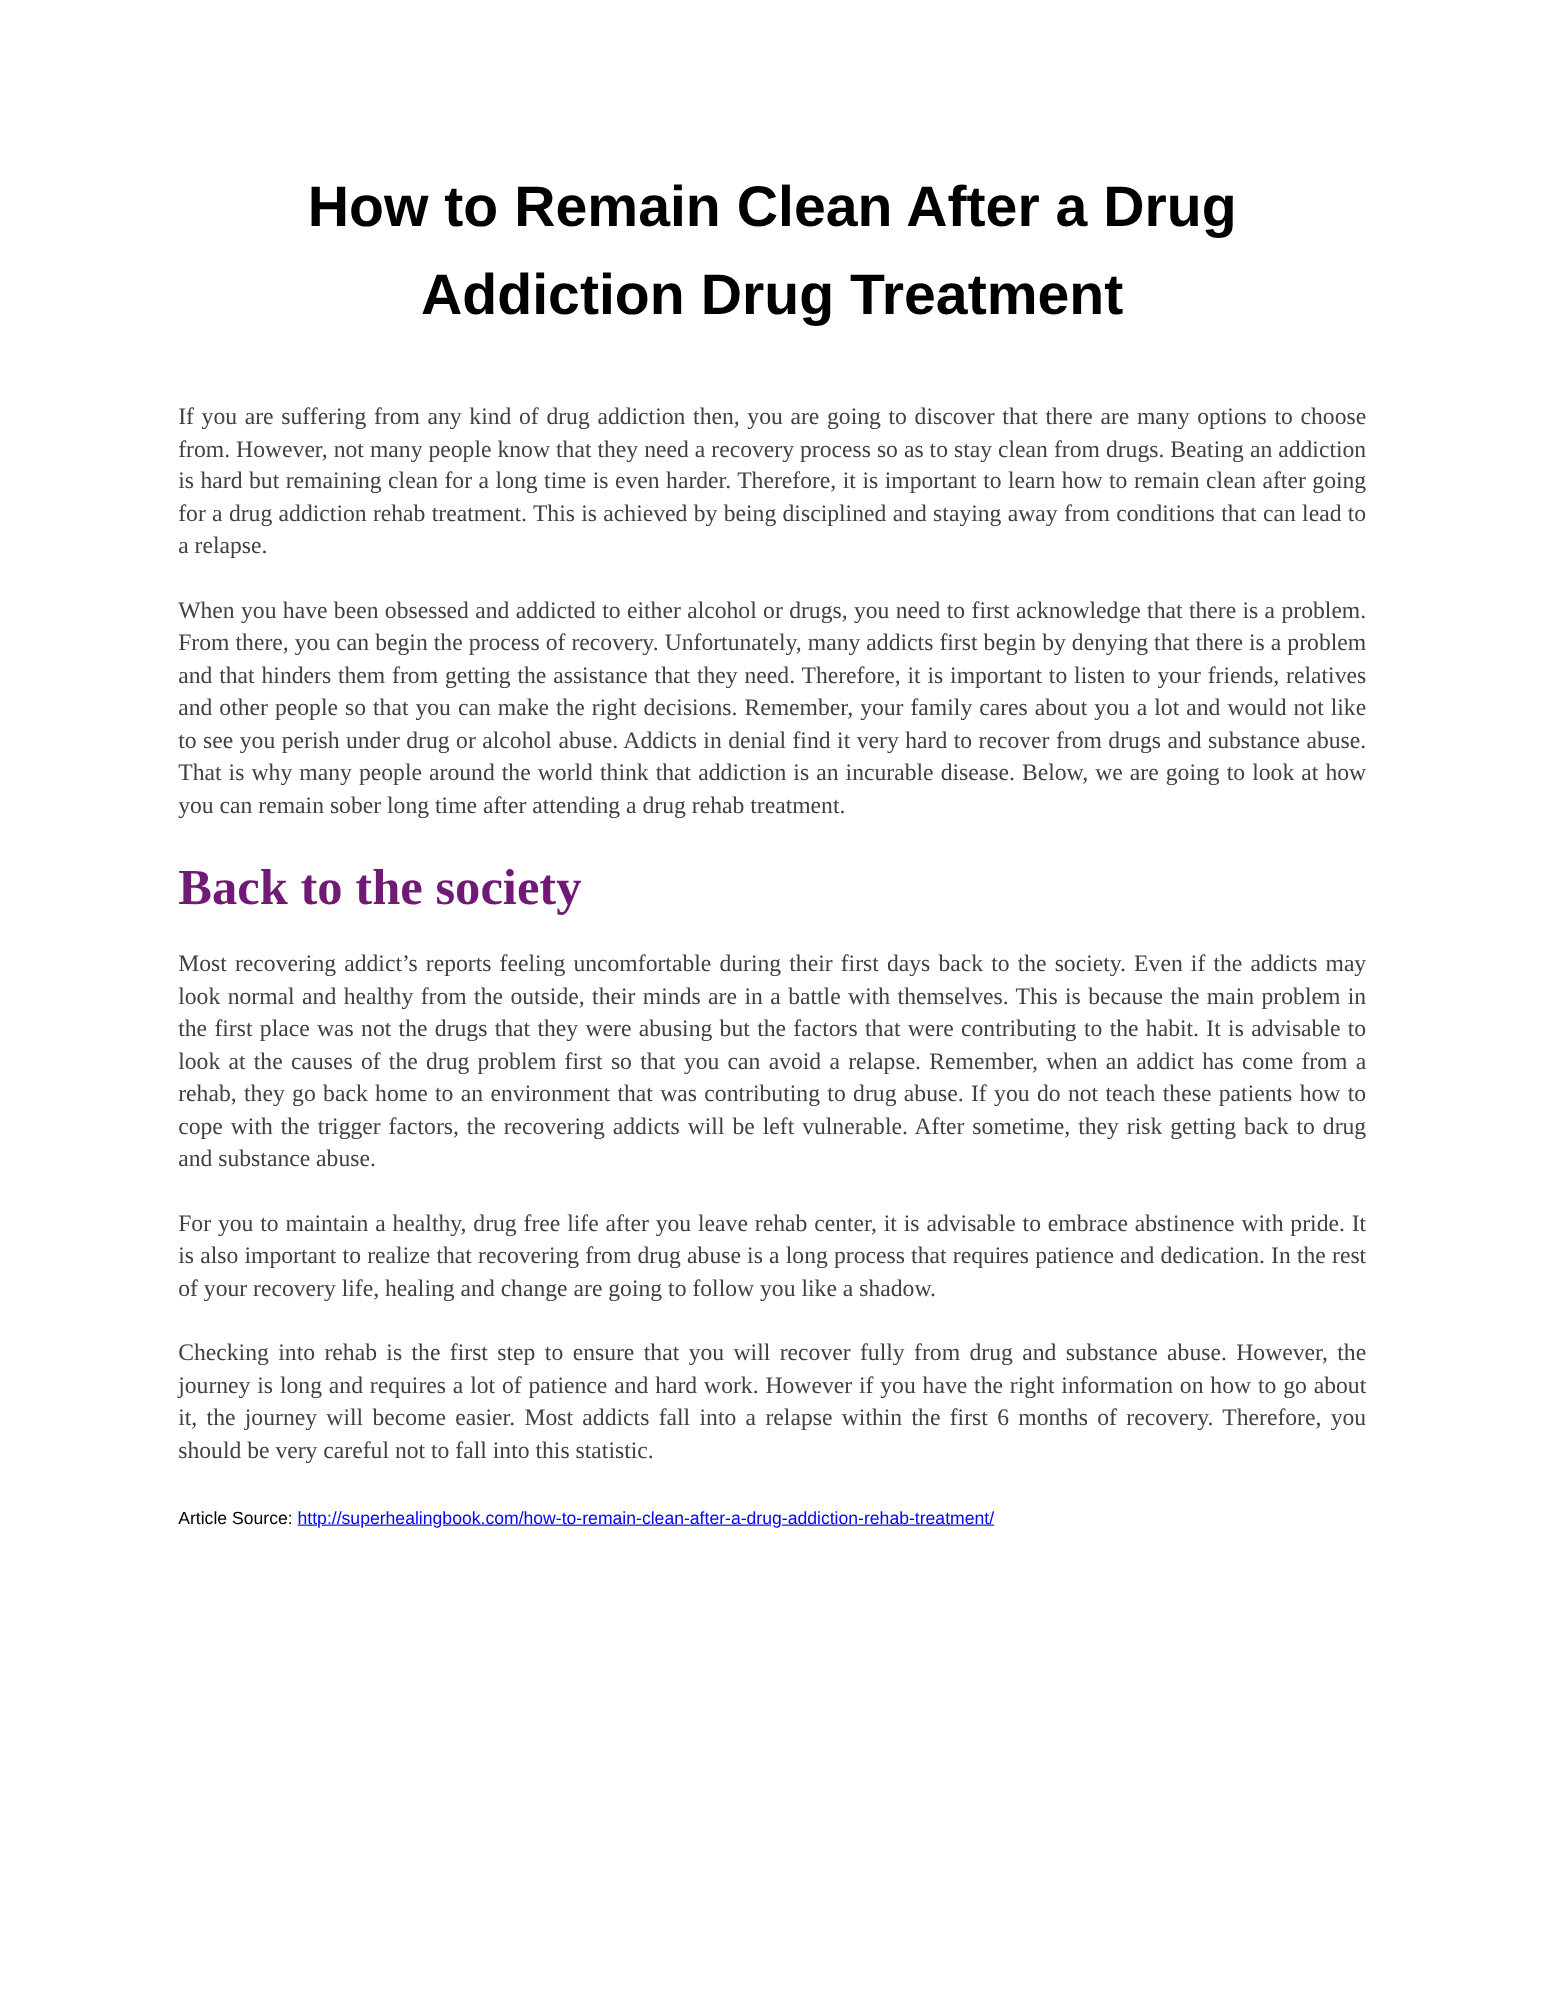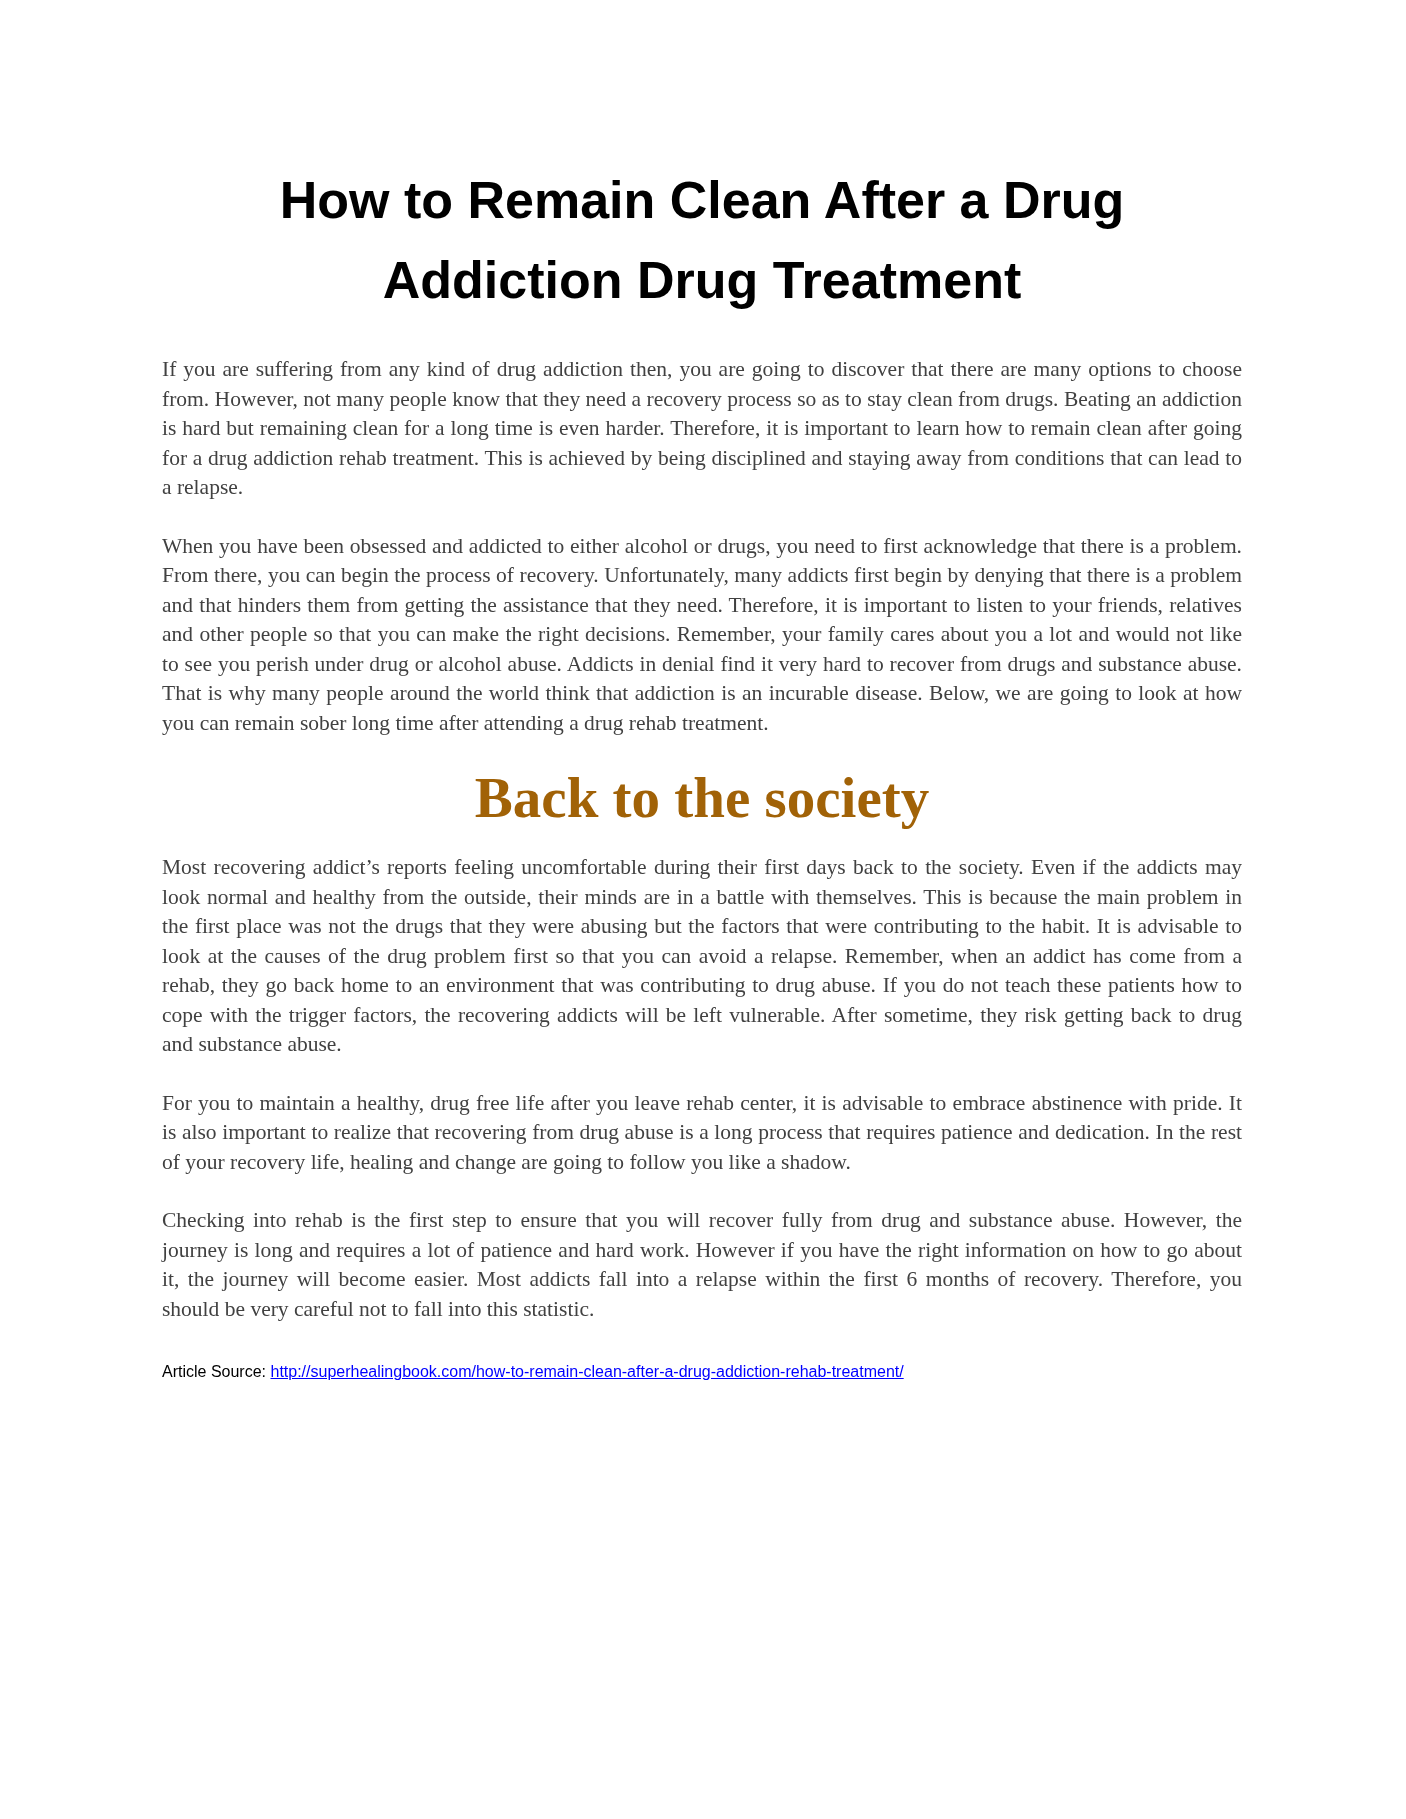--- a/index.html
+++ b/index.html
@@ -7,50 +7,49 @@
     padding: 0;
     background: #ffffff;
   }
   .page {
     position: relative;
     width: 1406px;
     height: 1696px;
     background: #ffffff;
     overflow: hidden;
     box-sizing: border-box;
-    padding: 12px 164px 0 162px;
+    padding: 0 164px 0 162px;
   }
   .title {
     font-family: "Liberation Sans", sans-serif;
     font-weight: bold;
     font-size: 52px;
     line-height: 80px;
     text-align: center;
     color: #000000;
     margin: 0;
     padding-top: 148px;
   }
   .title-line { display: block; }
   .body-para {
     font-family: "Liberation Serif", serif;
     font-size: 21.5px;
     line-height: 29.5px;
     text-align: justify;
     color: #414141;
     margin: 0 0 29px 0;
   }
-  .body-para.first { margin-top: 35px; }
+  .body-para.first { margin-top: 56px; }
   .section-heading {
     font-family: "Liberation Serif", serif;
     font-weight: bold;
-    font-size: 57px;
+    font-size: 46px;
     line-height: 62px;
-    color: #a16207;
+    color: #701a75;
     margin: 2px 0 24px 0;
-    text-align: center;
   }
   .source-line {
     font-family: "Liberation Sans", sans-serif;
     font-size: 16px;
     line-height: 35px;
     color: #000000;
     margin: 30px 0 0 0;
   }
   .source-link {
     color: #0000ff;

